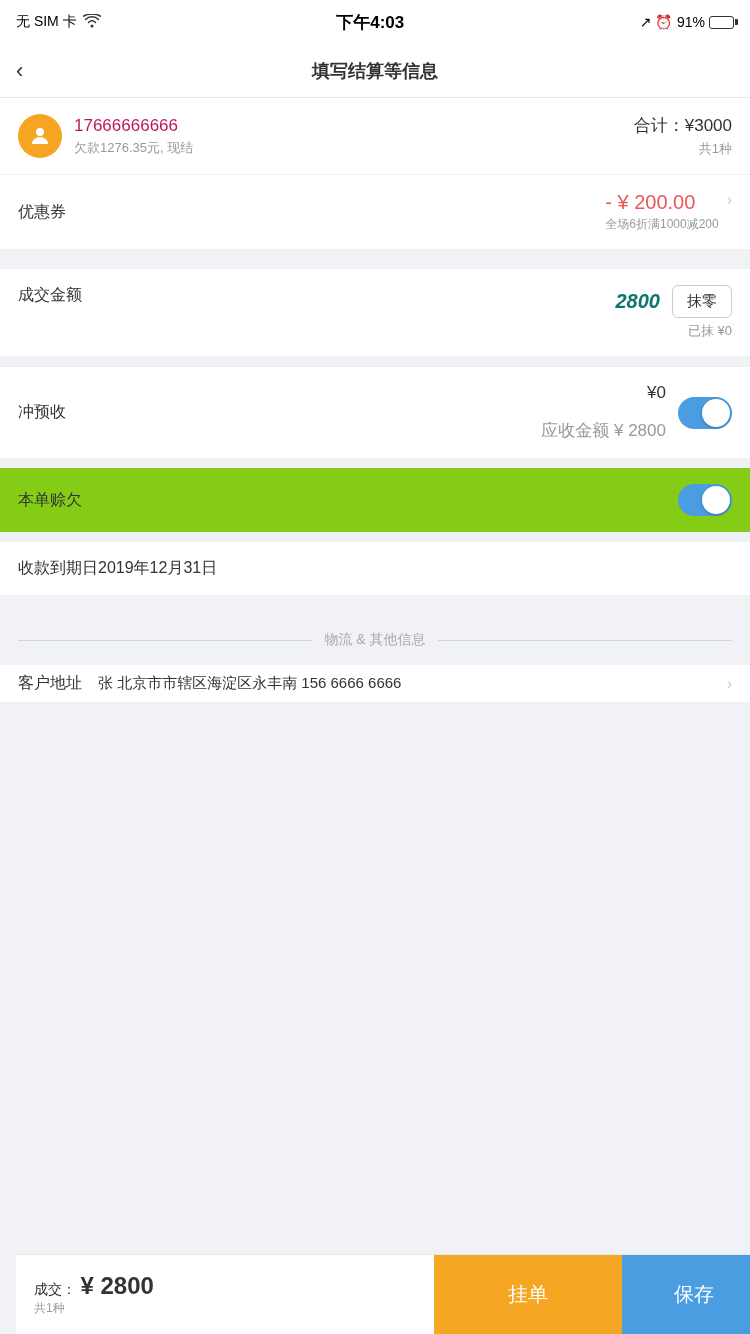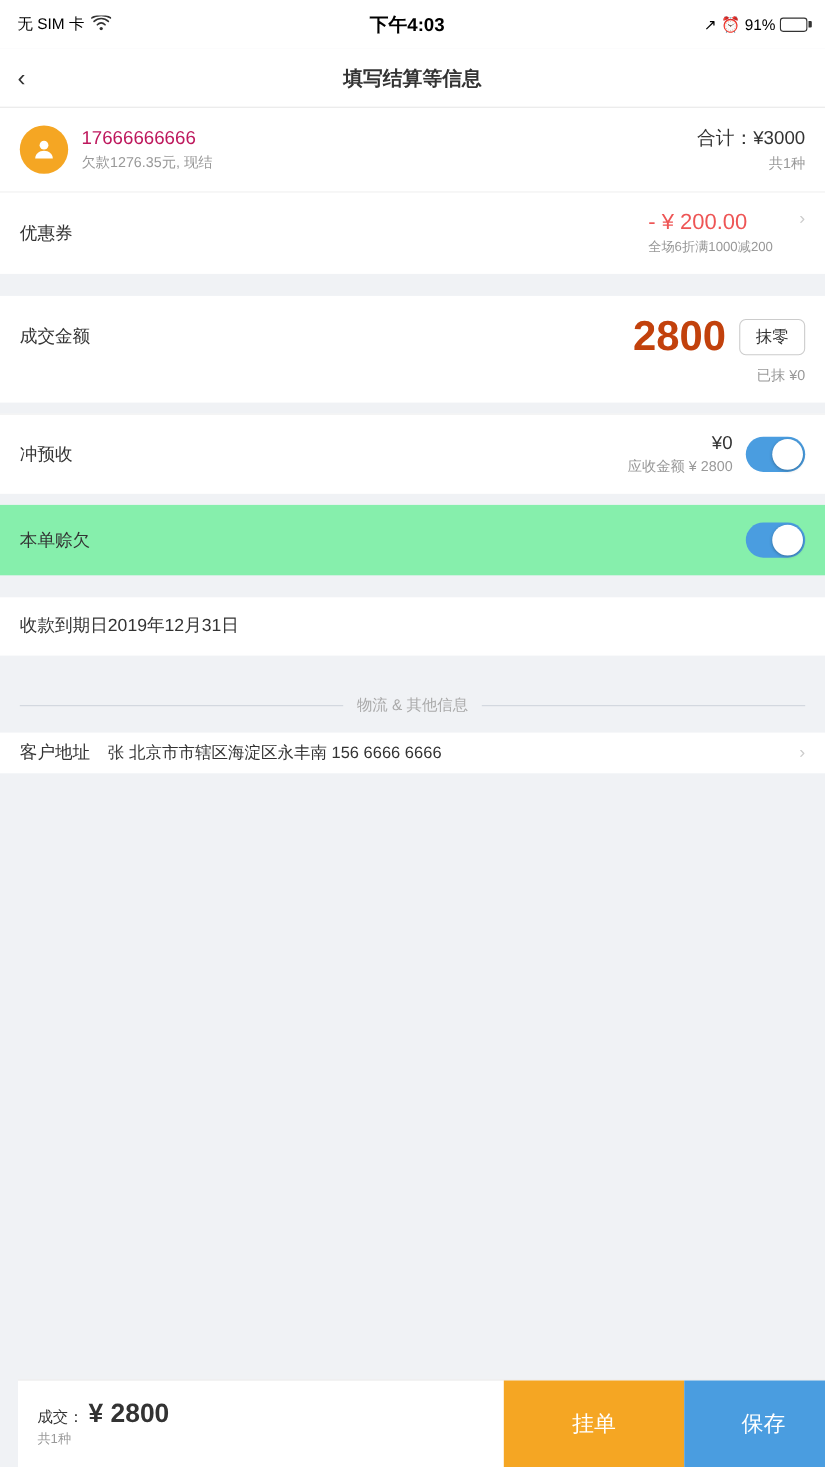--- a/index.html
+++ b/index.html
@@ -110,26 +110,26 @@
     .chevron-right { color: #ccc; font-size: 16px; margin-left: 4px; }
 
     
     .deal-section {
       background: #fff;
       padding: 16px 18px;
       margin-bottom: 10px;
     }
     .deal-row {
       display: flex;
-      align-items: center;
+      align-items: flex-start;
       justify-content: space-between;
     }
     .deal-label { font-size: 16px; color: #333; }
     .deal-right { display: flex; align-items: center; gap: 12px; }
-    .deal-amount-value { font-size: 38px; font-weight: 600; color: #c2410c; }
+    .deal-amount-value { font-size: 20px; font-weight: 600; color: #0f766e; font-style: italic; }
     .round-off-btn {
       border: 1px solid #ccc;
       border-radius: 6px;
       padding: 6px 14px;
       font-size: 15px;
       color: #333;
       background: #fff;
       cursor: pointer;
     }
     .already-rounded { font-size: 13px; color: #999; text-align: right; margin-top: 4px; }
@@ -141,44 +141,44 @@
       border-top: 1px solid #f0f0f0;
     }
     .prepay-row {
       display: flex;
       align-items: center;
       justify-content: space-between;
     }
     .prepay-label { font-size: 16px; color: #333; }
     .prepay-right { display: flex; align-items: center; gap: 12px; }
     .prepay-value { font-size: 17px; color: #333; text-align: right; }
-    .prepay-sub { font-size: 13px; color: #999; margin-top: 2px; text-align: left; }
+    .prepay-sub { font-size: 17px; color: #999; margin-top: 16px; text-align: left; }
 
     
     .toggle {
       width: 54px; height: 32px; border-radius: 16px; background: #4a9de0;
       position: relative; cursor: pointer; flex-shrink: 0;
     }
     .toggle-knob {
       width: 28px; height: 28px; border-radius: 50%; background: #fff;
       position: absolute; top: 2px; right: 2px;
       box-shadow: 0 1px 3px rgba(0,0,0,0.3);
     }
 
     
     .separator {
       height: 10px;
       background: #f0f2f5;
     }
 
     
     .this-order-section {
-      background: #86efac;
-      padding: 16px 18px;
-      margin-bottom: 20px;
+      background: #84cc16;
+      padding: 16px 18px;
+      margin-bottom: 10px;
     }
     .this-order-row {
       display: flex;
       align-items: center;
       justify-content: space-between;
     }
     .this-order-label { font-size: 16px; color: #333; }
 
     
     .due-date-section {
@@ -241,21 +241,21 @@
       border-top: 1px solid #e8e8e8;
     }
     .bottom-summary {
       flex: 1;
       padding: 0 18px;
     }
     .bottom-deal { font-size: 14px; color: #333; }
     .bottom-deal-amount { font-size: 24px; font-weight: 600; color: #333; }
     .bottom-sub { font-size: 12px; color: #999; }
     .btn-hang {
-      width: 164px; height: 80px; background: #f5a623;
+      width: 188px; height: 80px; background: #f5a623;
       display: flex; align-items: center; justify-content: center;
       font-size: 20px; color: #fff; font-weight: 500; cursor: pointer;
     }
     .btn-save {
       width: 144px; height: 80px; background: #4a9de0;
       display: flex; align-items: center; justify-content: center;
       font-size: 20px; color: #fff; font-weight: 500; cursor: pointer;
     }
 
     .gray-bg-section {
@@ -311,21 +311,21 @@
         </div>
       </div>
       <div class="customer-right">
         <div class="total-amount">合计：¥3000</div>
         <div class="total-sub">共1种</div>
       </div>
     </div>
 
     <div class="row-item">
       <div class="row-label">优惠券</div>
-      <div style="display:flex;align-items:flex-start;gap:20px;">
+      <div style="display:flex;align-items:flex-start;gap:4px;">
         <div>
           <div class="coupon-amount">- ¥ 200.00</div>
           <div class="coupon-desc">全场6折满1000减200</div>
         </div>
         <div class="chevron-right">›</div>
       </div>
     </div>
   </div>
 
   <div class="separator"></div>

